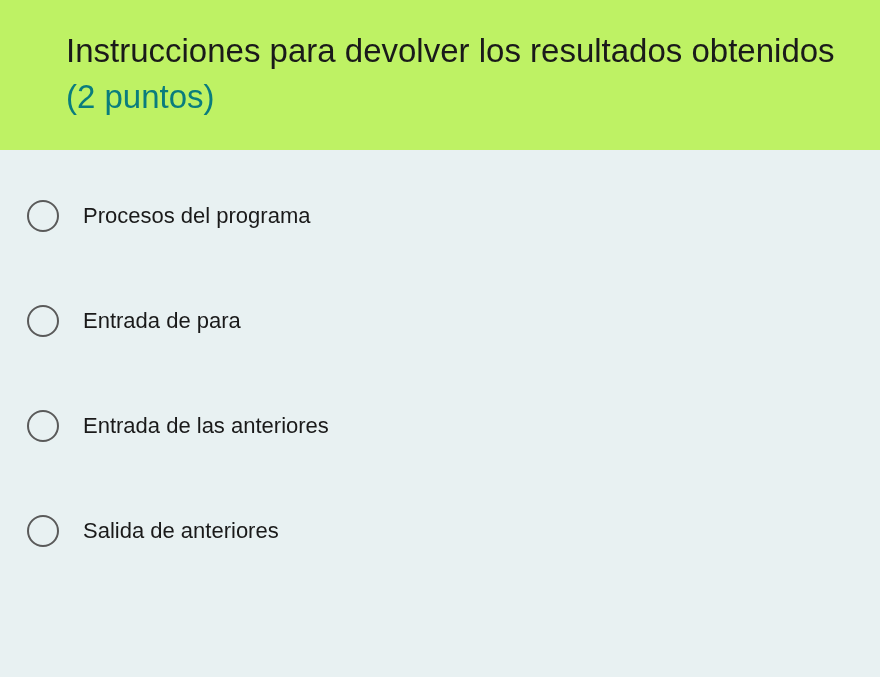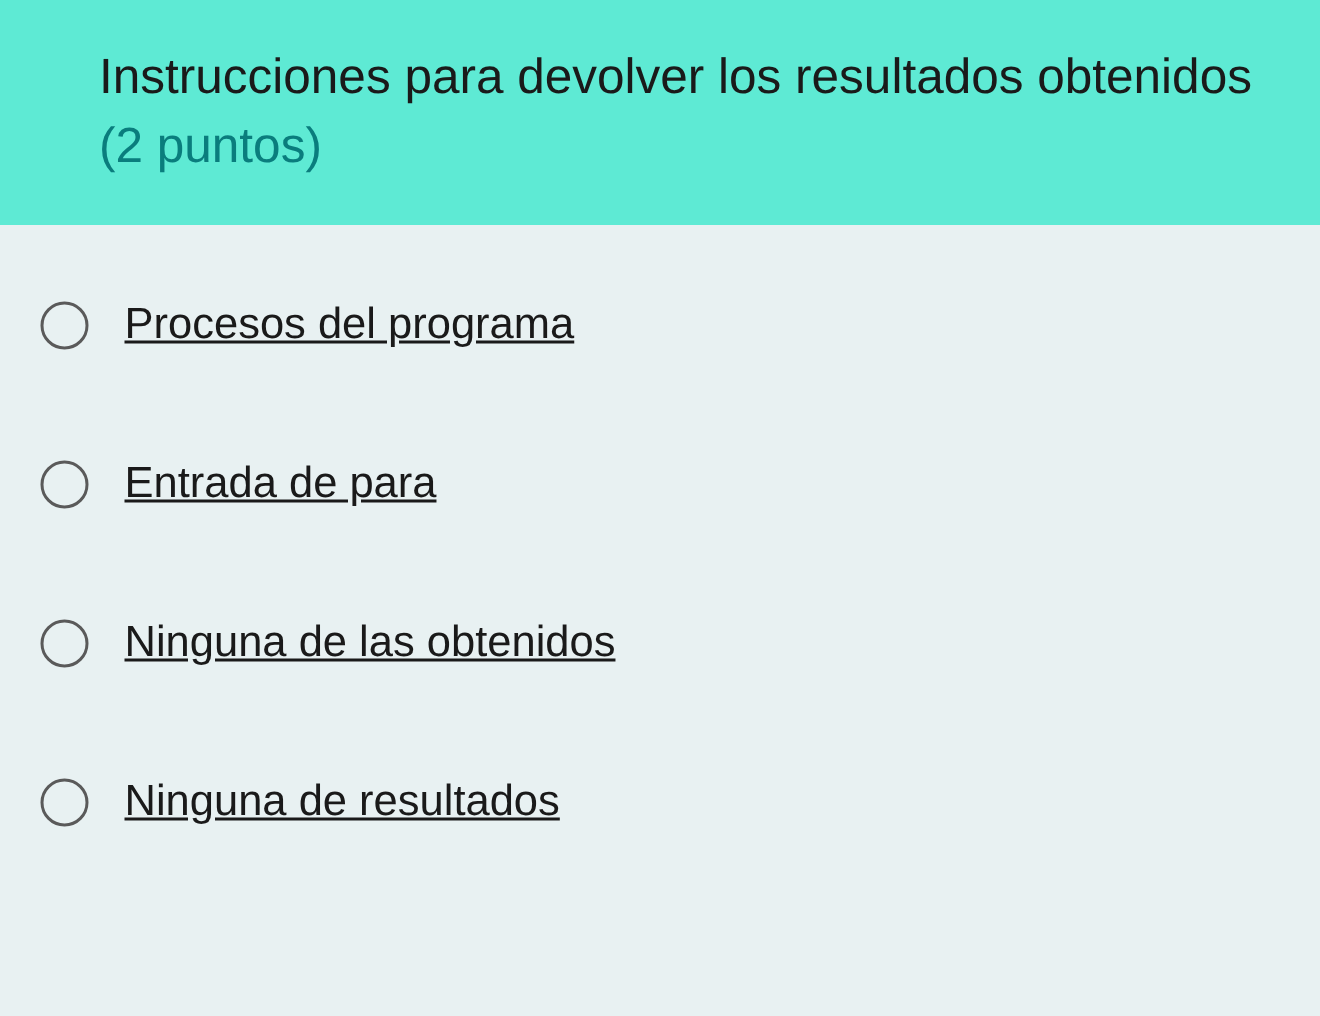--- a/index.html
+++ b/index.html
@@ -8,21 +8,21 @@
       box-sizing: border-box;
     }
     body {
       font-family: Arial, Helvetica, sans-serif;
       background-color: #e8f1f2;
       width: 880px;
       height: 677px;
       overflow: hidden;
     }
     .question-header {
-      background-color: #5eead4;
+      background-color: #bef264;
       padding: 28px 20px 30px 66px;
       min-height: 140px;
       display: flex;
       align-items: flex-start;
     }
     .question-title {
       font-size: 33px;
       line-height: 1.4;
       color: #1a1a1a;
       font-weight: 400;
@@ -43,24 +43,23 @@
       width: 32px;
       height: 32px;
       border: 2.5px solid #5a5a5a;
       border-radius: 50%;
       margin-right: 24px;
       margin-left: 7px;
       flex-shrink: 0;
       background-color: transparent;
     }
     .answer-label {
-      font-size: 29px;
+      font-size: 22px;
       color: #1a1a1a;
       font-weight: 400;
-      text-decoration: underline;
     }
   </style>
 </head>
 <body>
 
 <div class="question-header">
   <div class="question-title">
     <span>Instrucciones para devolver los resultados obtenidos</span>
     <span class="question-points">(2 puntos)</span>
   </div>
@@ -70,19 +69,19 @@
   <div class="answer-option">
     <div class="radio-circle"></div>
     <span class="answer-label">Procesos del programa</span>
   </div>
   <div class="answer-option">
     <div class="radio-circle"></div>
     <span class="answer-label">Entrada de para</span>
   </div>
   <div class="answer-option">
     <div class="radio-circle"></div>
-    <span class="answer-label">Ninguna de las obtenidos</span>
+    <span class="answer-label">Entrada de las anteriores</span>
   </div>
   <div class="answer-option">
     <div class="radio-circle"></div>
-    <span class="answer-label">Ninguna de resultados</span>
+    <span class="answer-label">Salida de anteriores</span>
   </div>
 </div>
 
 </body></html>

